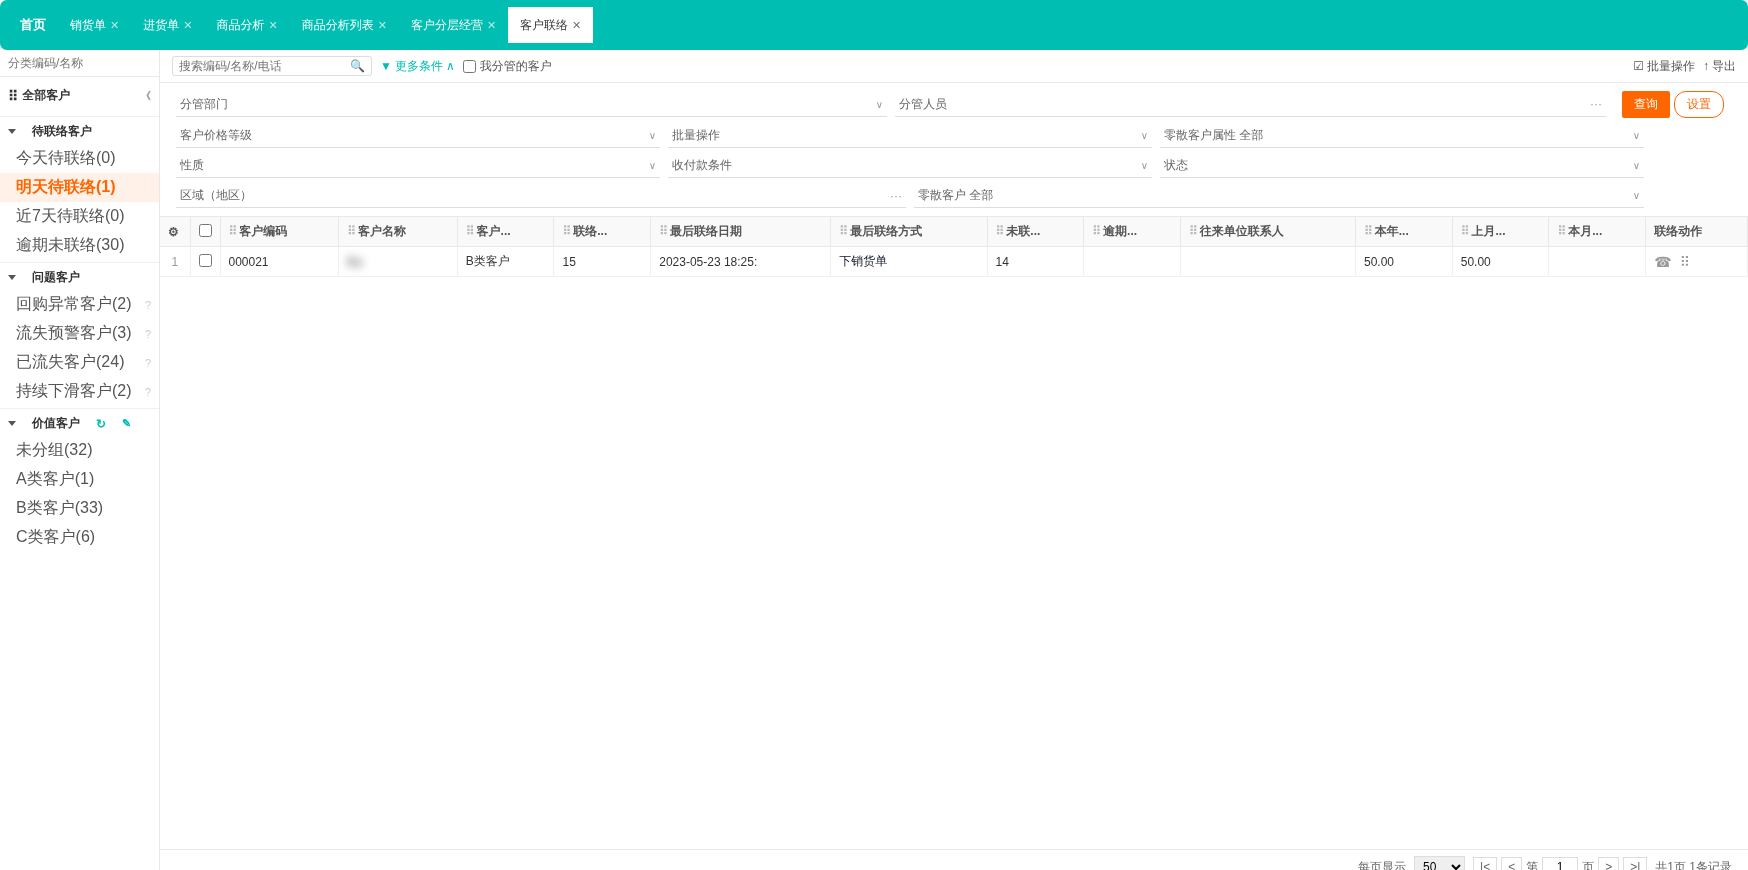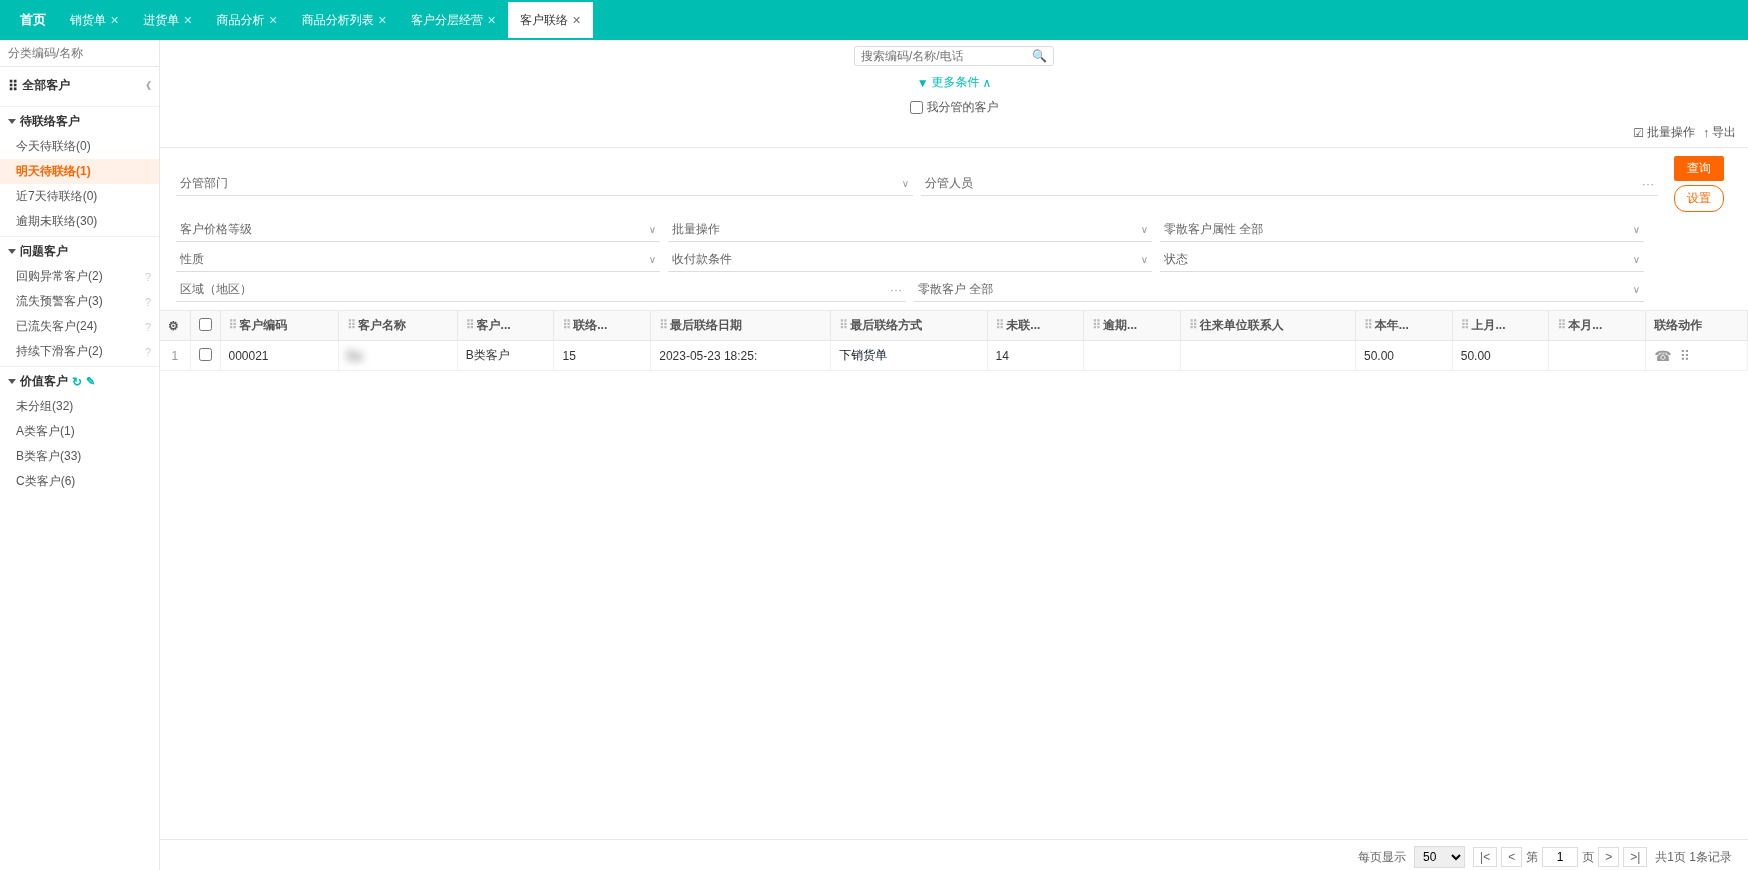--- a/index.html
+++ b/index.html
@@ -1,25 +1,26 @@
 <!DOCTYPE html>
 <html><head>
   <meta charset="utf-8">
   <style>
     * { box-sizing: border-box; margin: 0; padding: 0; font-family: 'Microsoft YaHei', Arial, sans-serif; font-size: 12px; }
     body { background: #f5f5f5; overflow: hidden; }
 
     
     .top-nav {
       background: #00bfb2;
-      height: 40px;
+      height: 50px;
       display: flex;
       align-items: center;
       padding: 0 8px;
       color: white;
+      border-radius: 7px;
     }
     .nav-item {
       padding: 0 12px;
       height: 36px;
       display: flex;
       align-items: center;
       cursor: pointer;
       white-space: nowrap;
       font-size: 13px;
     }
@@ -88,47 +89,47 @@
     }
     .sidebar-item.active {
       background: #fff0e8;
       color: #ff6600;
       font-weight: bold;
     }
     .sidebar-item .help-icon {
       color: #ccc;
       font-size: 11px;
     }
-    .sidebar-sub-label { font-size: 12px; }
+    .sidebar-sub-label { font-size: 16px; }
     .sidebar-group-title {
       display: flex;
       align-items: center;
       padding: 4px 8px;
       font-weight: bold;
       color: #333;
       font-size: 12px;
+      gap: 12px;
     }
 
     
     .content-area {
       flex: 1;
       display: flex;
       flex-direction: column;
       overflow: hidden;
     }
 
     
     .toolbar {
       background: white;
       padding: 6px 12px;
       display: flex;
       align-items: center;
       border-bottom: 1px solid #e8e8e8;
       gap: 8px;
-      flex-direction: column;
     }
     .search-box {
       display: flex;
       align-items: center;
       border: 1px solid #ddd;
       border-radius: 3px;
       padding: 2px 6px;
       width: 200px;
     }
     .search-box input {
@@ -213,21 +214,21 @@
       color: #999;
       font-size: 10px;
       margin-left: 4px;
     }
     .filter-item-dots {
       color: #999;
       font-size: 12px;
     }
     .filter-actions {
       display: flex;
-      flex-direction: column;
+      flex-direction: row;
       gap: 4px;
       justify-content: center;
       align-self: stretch;
       padding: 0 8px;
     }
     .btn-query {
       background: #ff6600;
       color: white;
       border: none;
       padding: 4px 12px;

